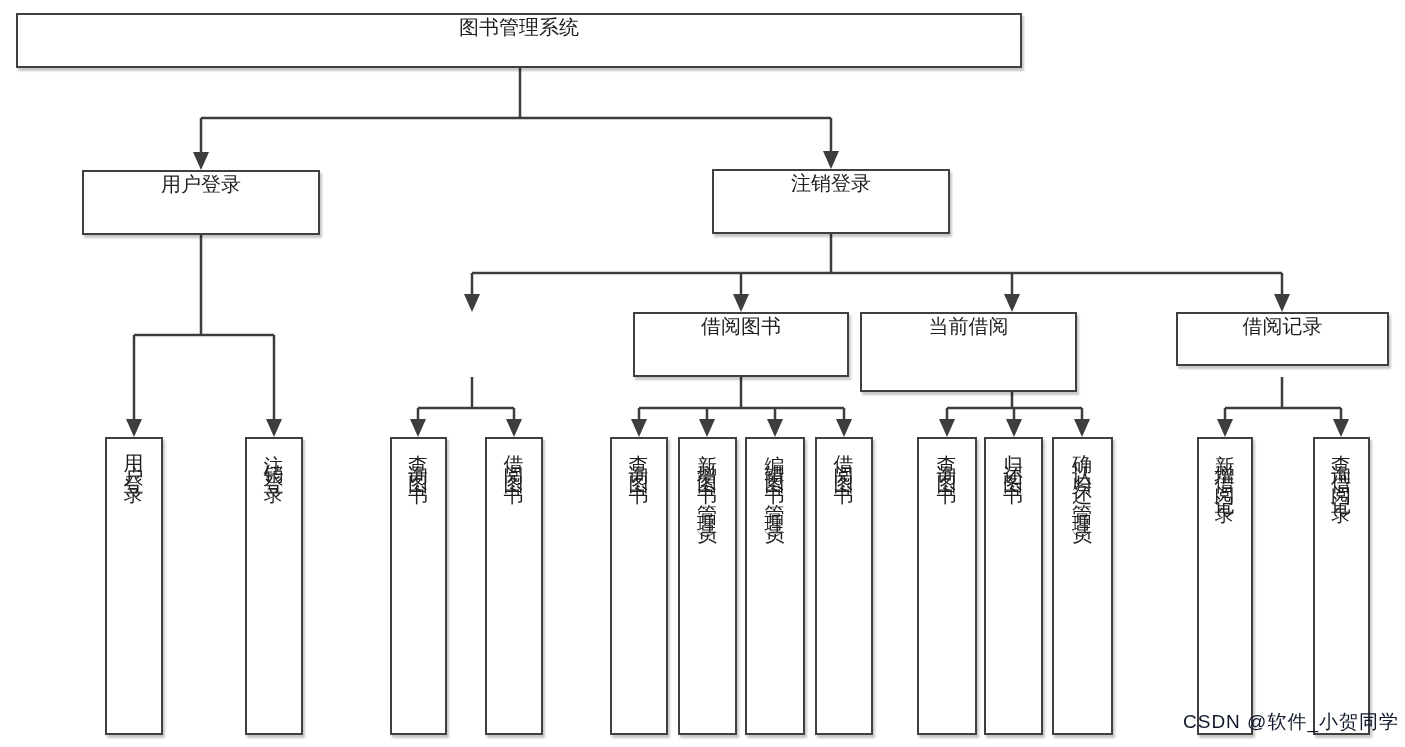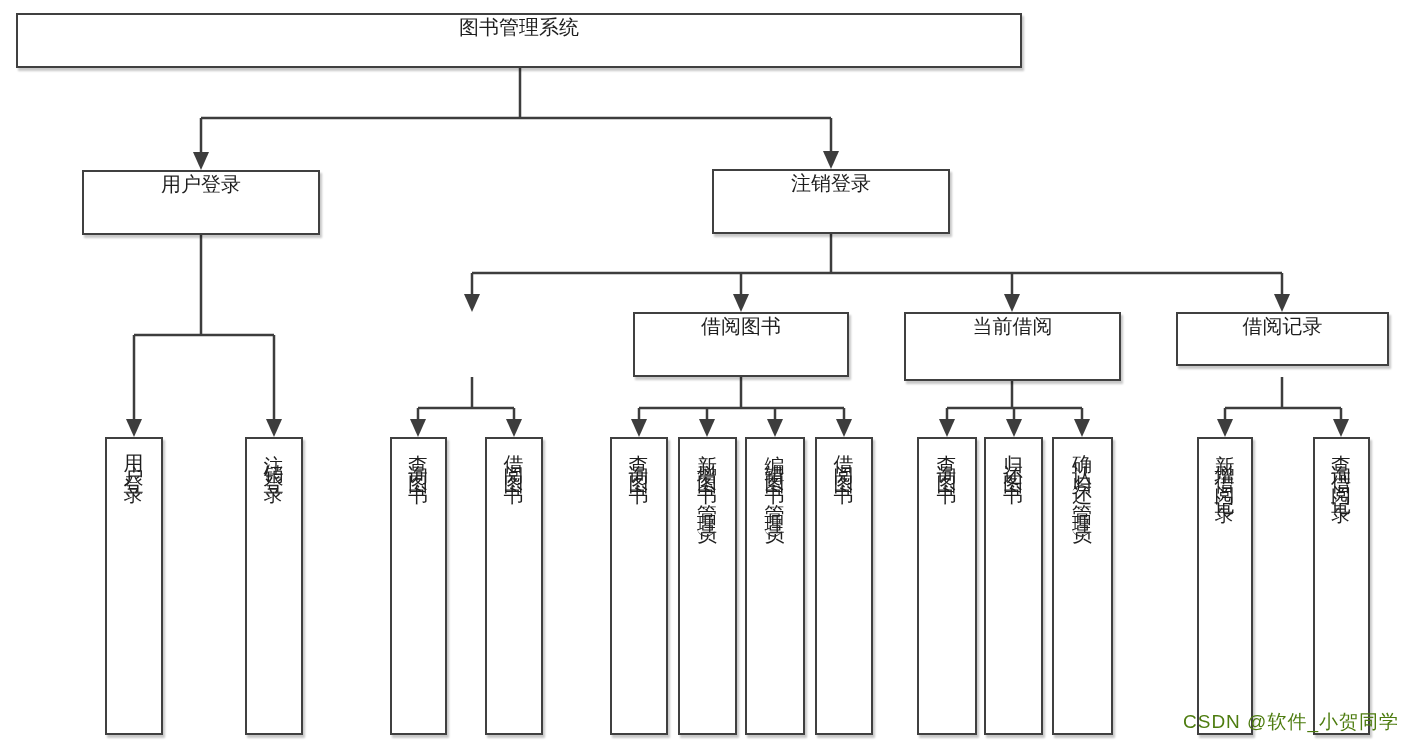--- a/index.html
+++ b/index.html
@@ -32,21 +32,21 @@
     text-orientation: mixed;
     letter-spacing: 10px;
     line-height: 1;
     white-space: normal;
   }
   .watermark {
     position: absolute;
     left: 1183px;
     top: 709px;
     font-size: 19px;
-    color: #4d7c0f;
+    color: #0f172a;
     letter-spacing: 1px;
     white-space: nowrap;
     z-index: 3;
   }
 </style>
 </head>
 <body>
 
 <div class="canvas">
 
@@ -97,21 +97,21 @@
   <div class="box h" style="left:82px;top:170px;width:238px;height:65px">
     <span class="label">用户登录</span>
   </div>
   <div class="box h" style="left:712px;top:169px;width:238px;height:65px">
     <span class="label">注销登录</span>
   </div>
 
   <div class="box h" style="left:633px;top:312px;width:216px;height:65px">
     <span class="label">借阅图书</span>
   </div>
-  <div class="box h" style="left:904px;top:312px;width:217px;height:69px">
+  <div class="box h" style="left:860px;top:312px;width:217px;height:80px">
     <span class="label">当前借阅</span>
   </div>
   <div class="box h" style="left:1176px;top:312px;width:213px;height:54px">
     <span class="label">借阅记录</span>
   </div>
 
   <div class="box v" style="left:105px;top:437px;width:58px;height:298px">
     <span class="label">用户登录</span>
   </div>
   <div class="box v" style="left:245px;top:437px;width:58px;height:298px">

